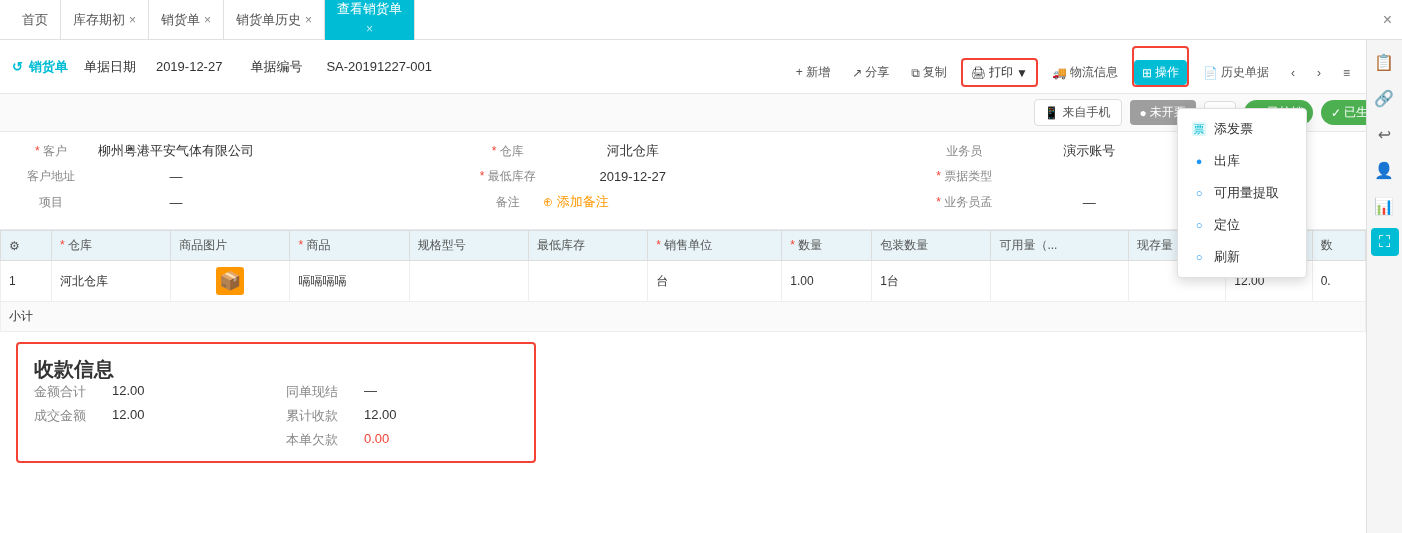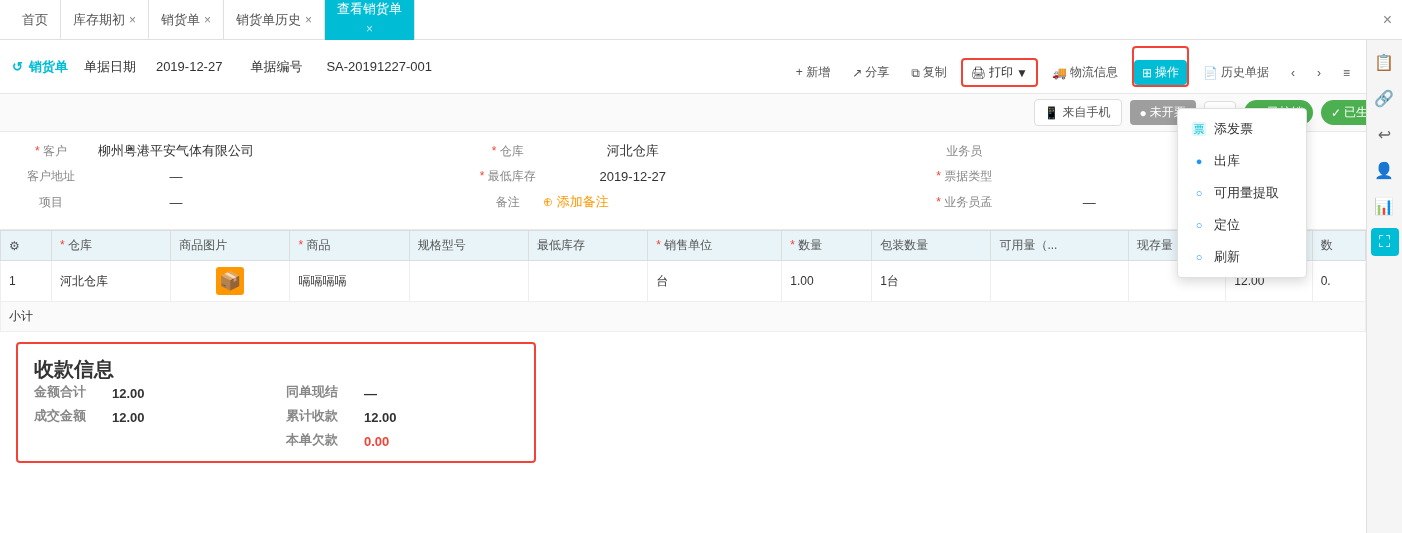--- a/index.html
+++ b/index.html
@@ -88,21 +88,21 @@
 
     .table-container { overflow-x: auto; }
 
     
     .payment-section {
       border: 2px solid #f44336; margin: 10px 16px; padding: 12px 16px; border-radius: 4px;
       max-width: 520px;
     }
     .payment-title { font-size: 20px; font-weight: bold; }
     .payment-grid { display: grid; grid-template-columns: 1fr 1fr; gap: 6px 20px; font-size: 13px; }
-    .payment-item { display: flex; align-items: flex-end; gap: 8px; font-weight: bold; }
+    .payment-item { display: flex; align-items: flex-start; gap: 8px; }
     .payment-label { color: #888; min-width: 70px; }
     .payment-value { color: #333; }
     .payment-value.red { color: #f44336; }
     .payment-value.date { color: #f44336; }
 
     
     .right-sidebar {
       position: absolute; right: 0; top: 0; bottom: 0; width: 36px;
       background: #f5f5f5; border-left: 1px solid #e0e0e0;
       display: flex; flex-direction: column; align-items: center; padding-top: 8px; gap: 8px;
@@ -236,20 +236,21 @@
         <div class="form-group">
           <span class="form-label required">客户</span>
           <span class="form-value">柳州粤港平安气体有限公司</span>
         </div>
         <div class="form-group">
           <span class="form-label required">仓库</span>
           <span class="form-value">河北仓库</span>
         </div>
         <div class="form-group">
           <span class="form-label">业务员</span>
+          <span class="form-value">演示账号</span>
         </div>
       </div>
       <div class="form-row">
         <div class="form-group">
           <span class="form-label">客户地址</span>
           <span class="form-value">—</span>
         </div>
         <div class="form-group">
           <span class="form-label required">最低库存</span>
           <span class="form-value">2019-12-27</span>

